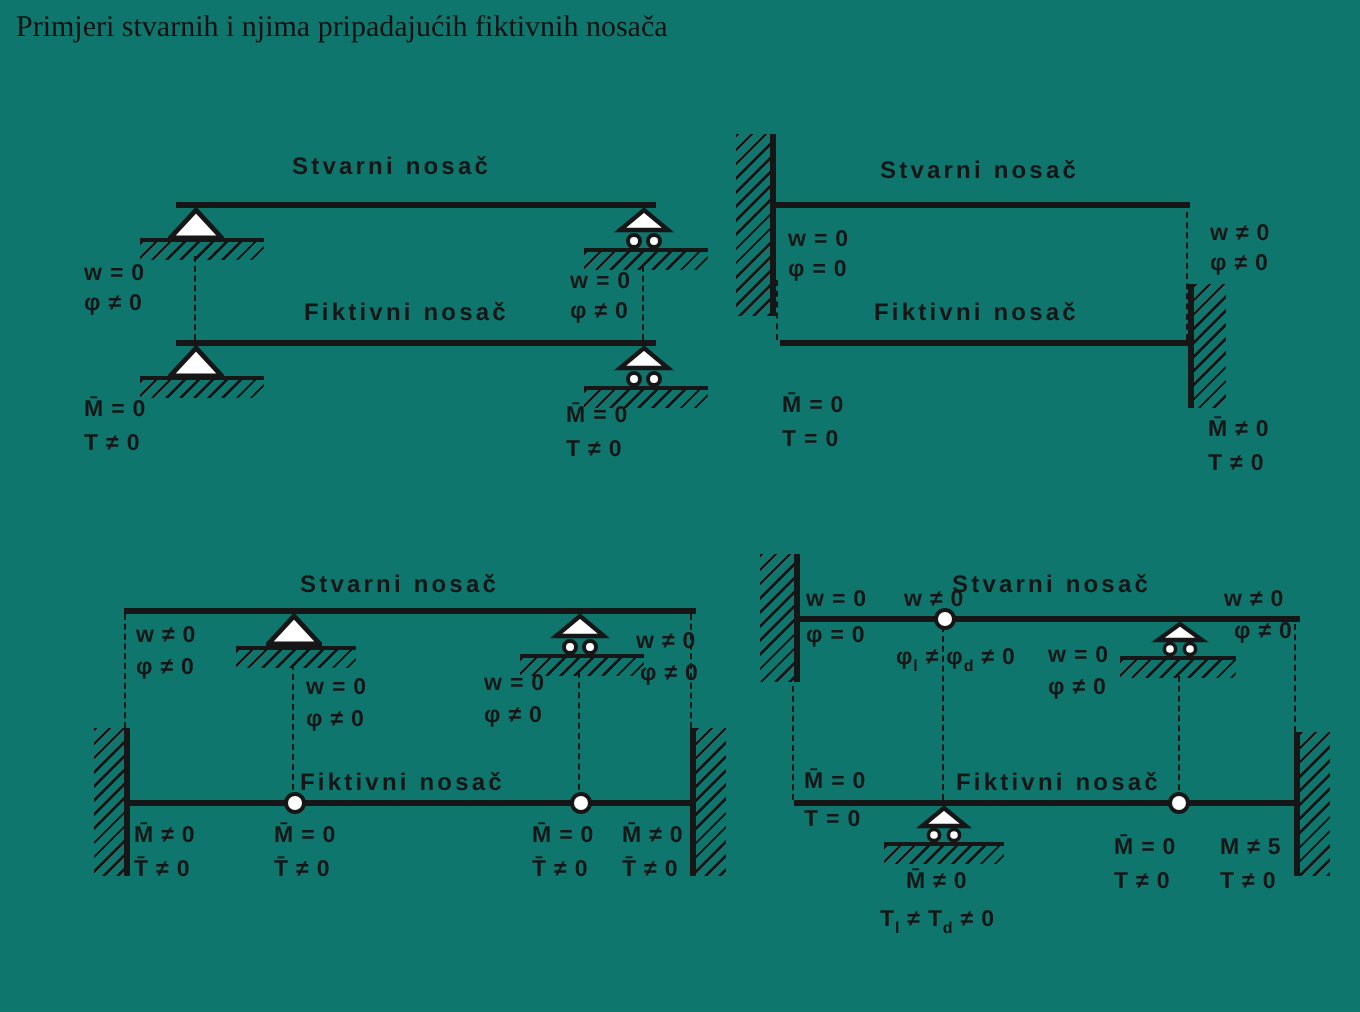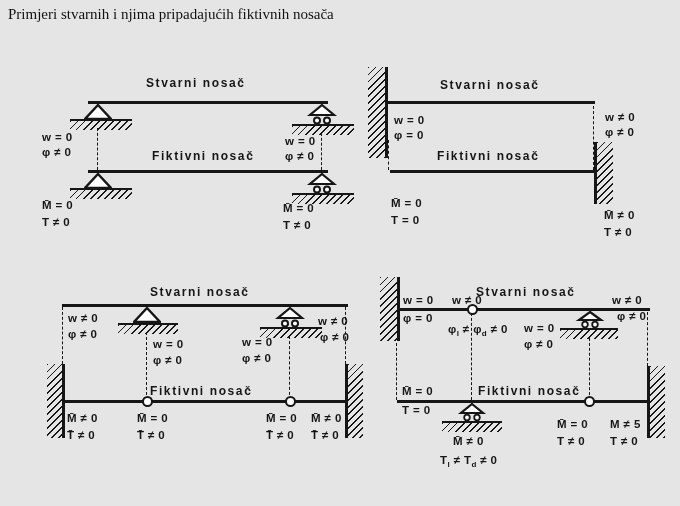--- a/index.html
+++ b/index.html
@@ -1,16 +1,16 @@
 <!DOCTYPE html>
 <html><head>
 <meta charset="utf-8">
 <style>
   html,body{margin:0;padding:0;background:#fff;}
-  #canvas{position:relative;width:680px;height:506px;background:#e5e5e5;overflow:hidden;
+  #canvas{position:relative;width:680px;height:506px;background:#0f766e;overflow:hidden;
           font-family:"Liberation Sans",sans-serif;color:#161616;}
   .abs{position:absolute;}
   .title{font-family:"Liberation Serif",serif;font-size:15px;color:#111;}
   .cap{font-weight:bold;font-size:12px;letter-spacing:1.6px;white-space:nowrap;}
   .eq{font-weight:bold;font-size:11.5px;letter-spacing:.4px;white-space:nowrap;line-height:1;}
   .eq sub{font-size:8px;font-weight:bold;}
   .beam{background:#161616;height:3px;}
   .dash{width:0;border-left:1.8px dashed #161616;}
   .ground{border-top:2.5px solid #161616;
           background:repeating-linear-gradient(135deg,#161616 0 1.3px,transparent 1.3px 5px);}

